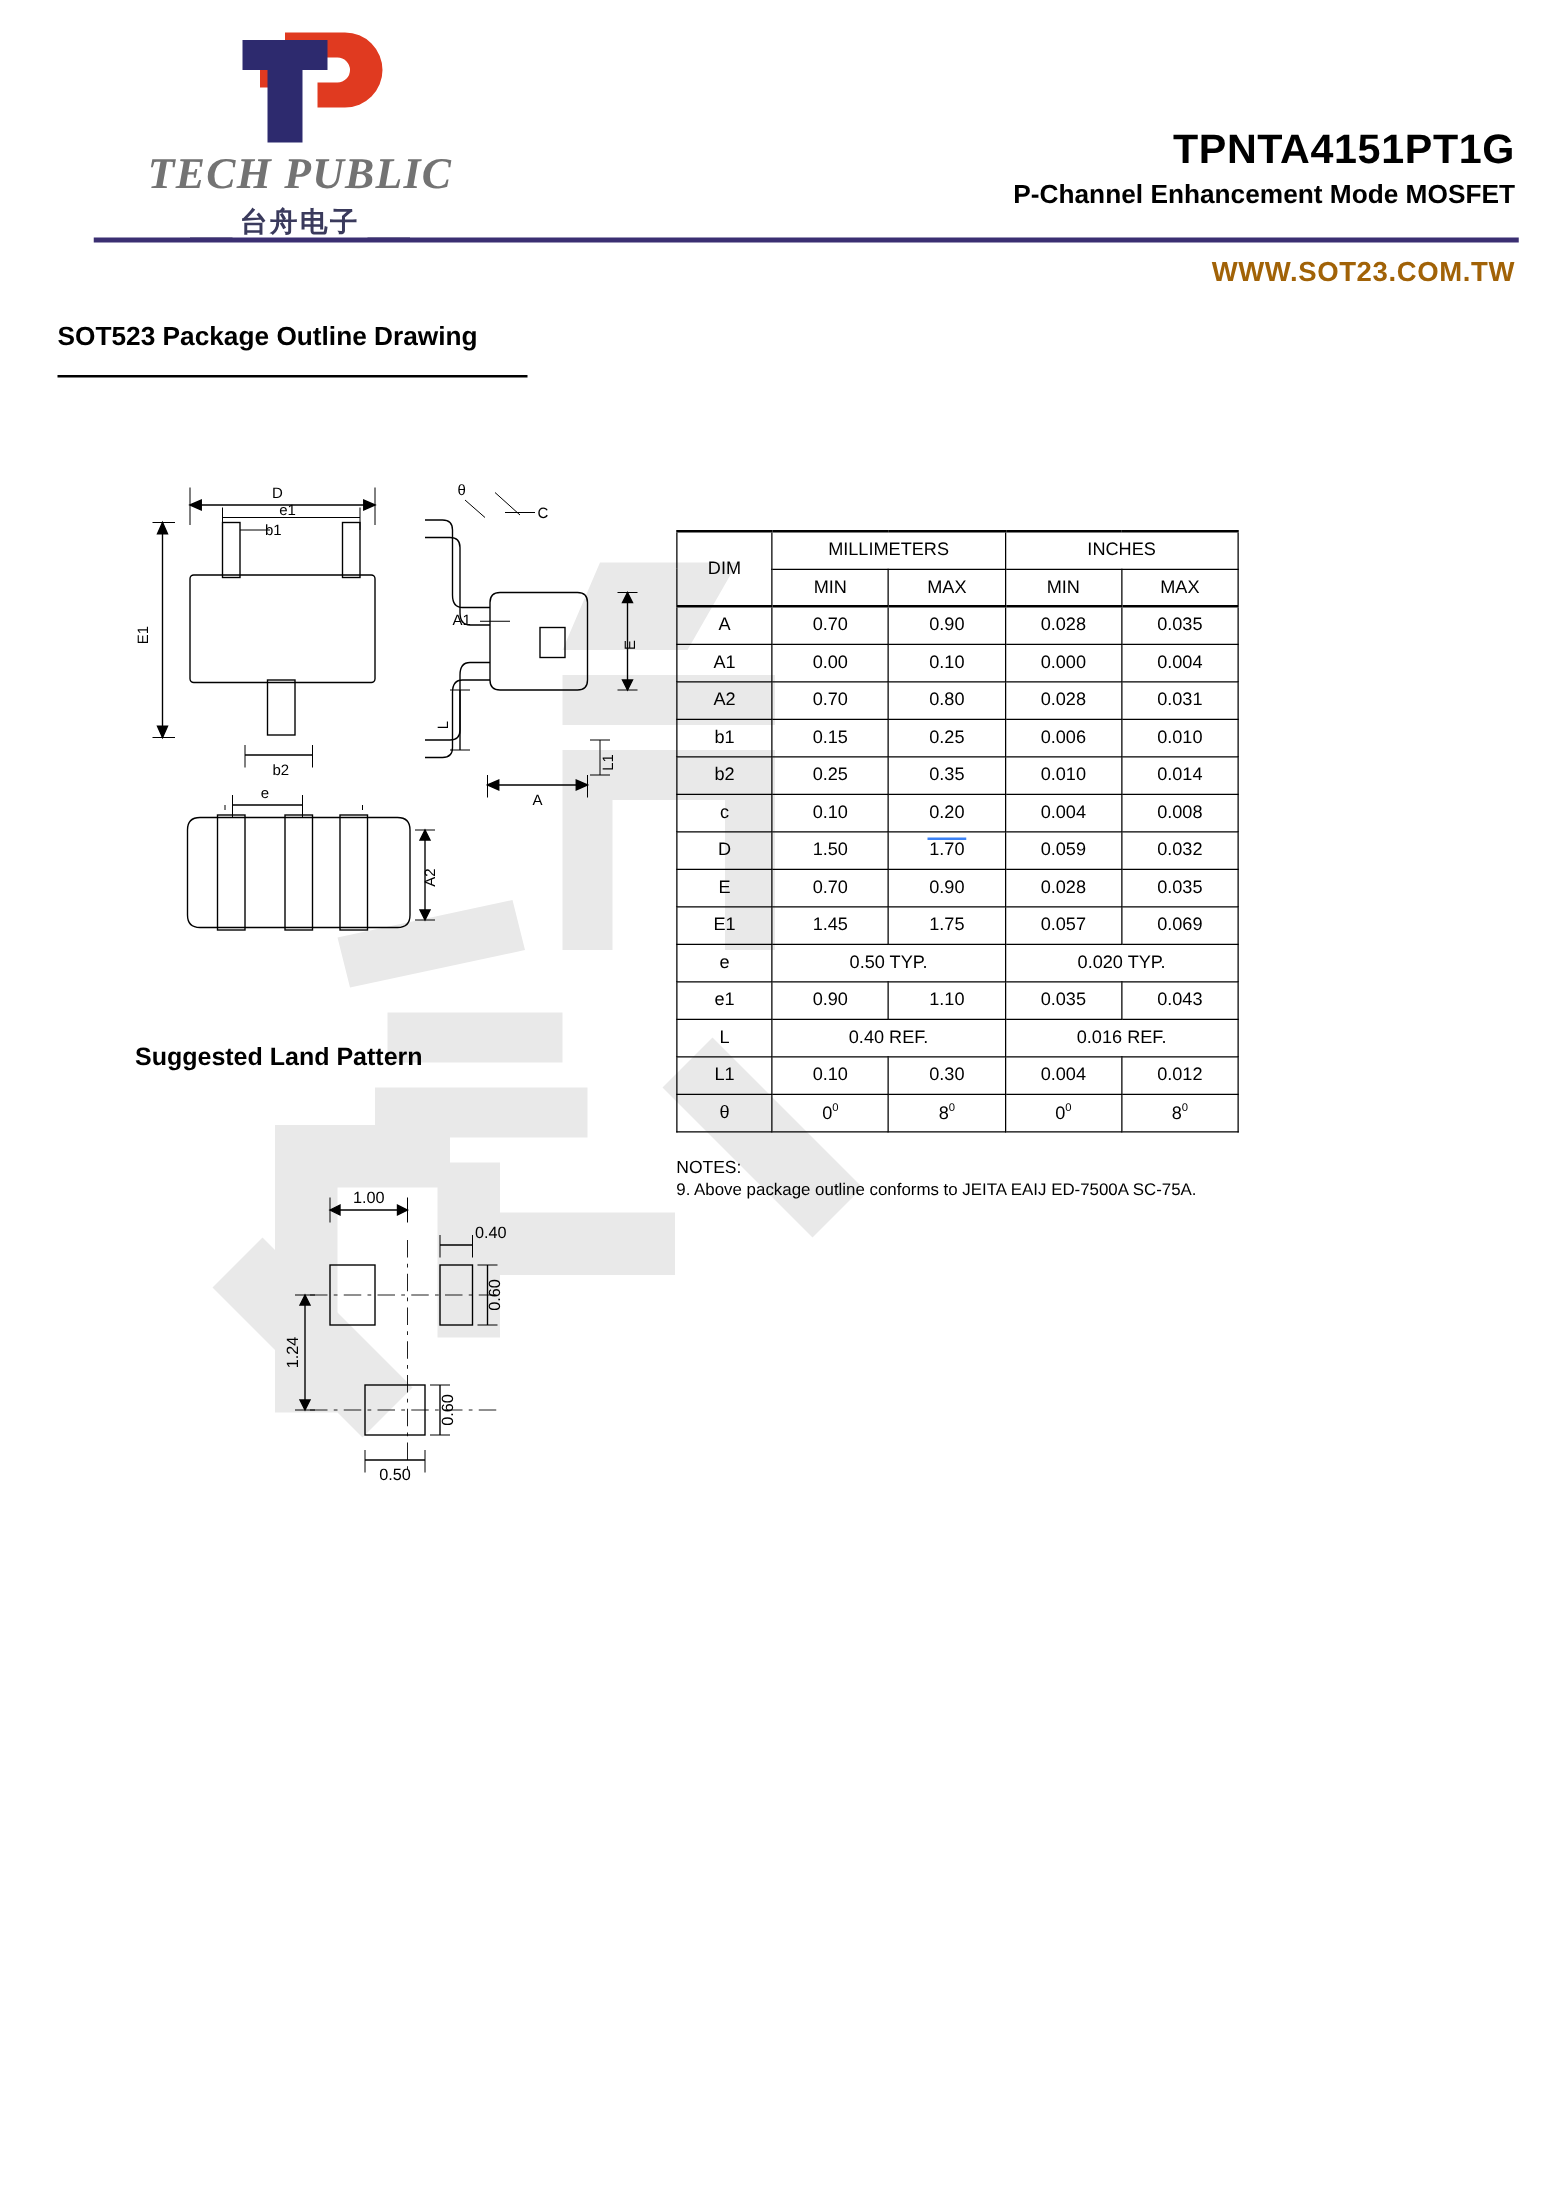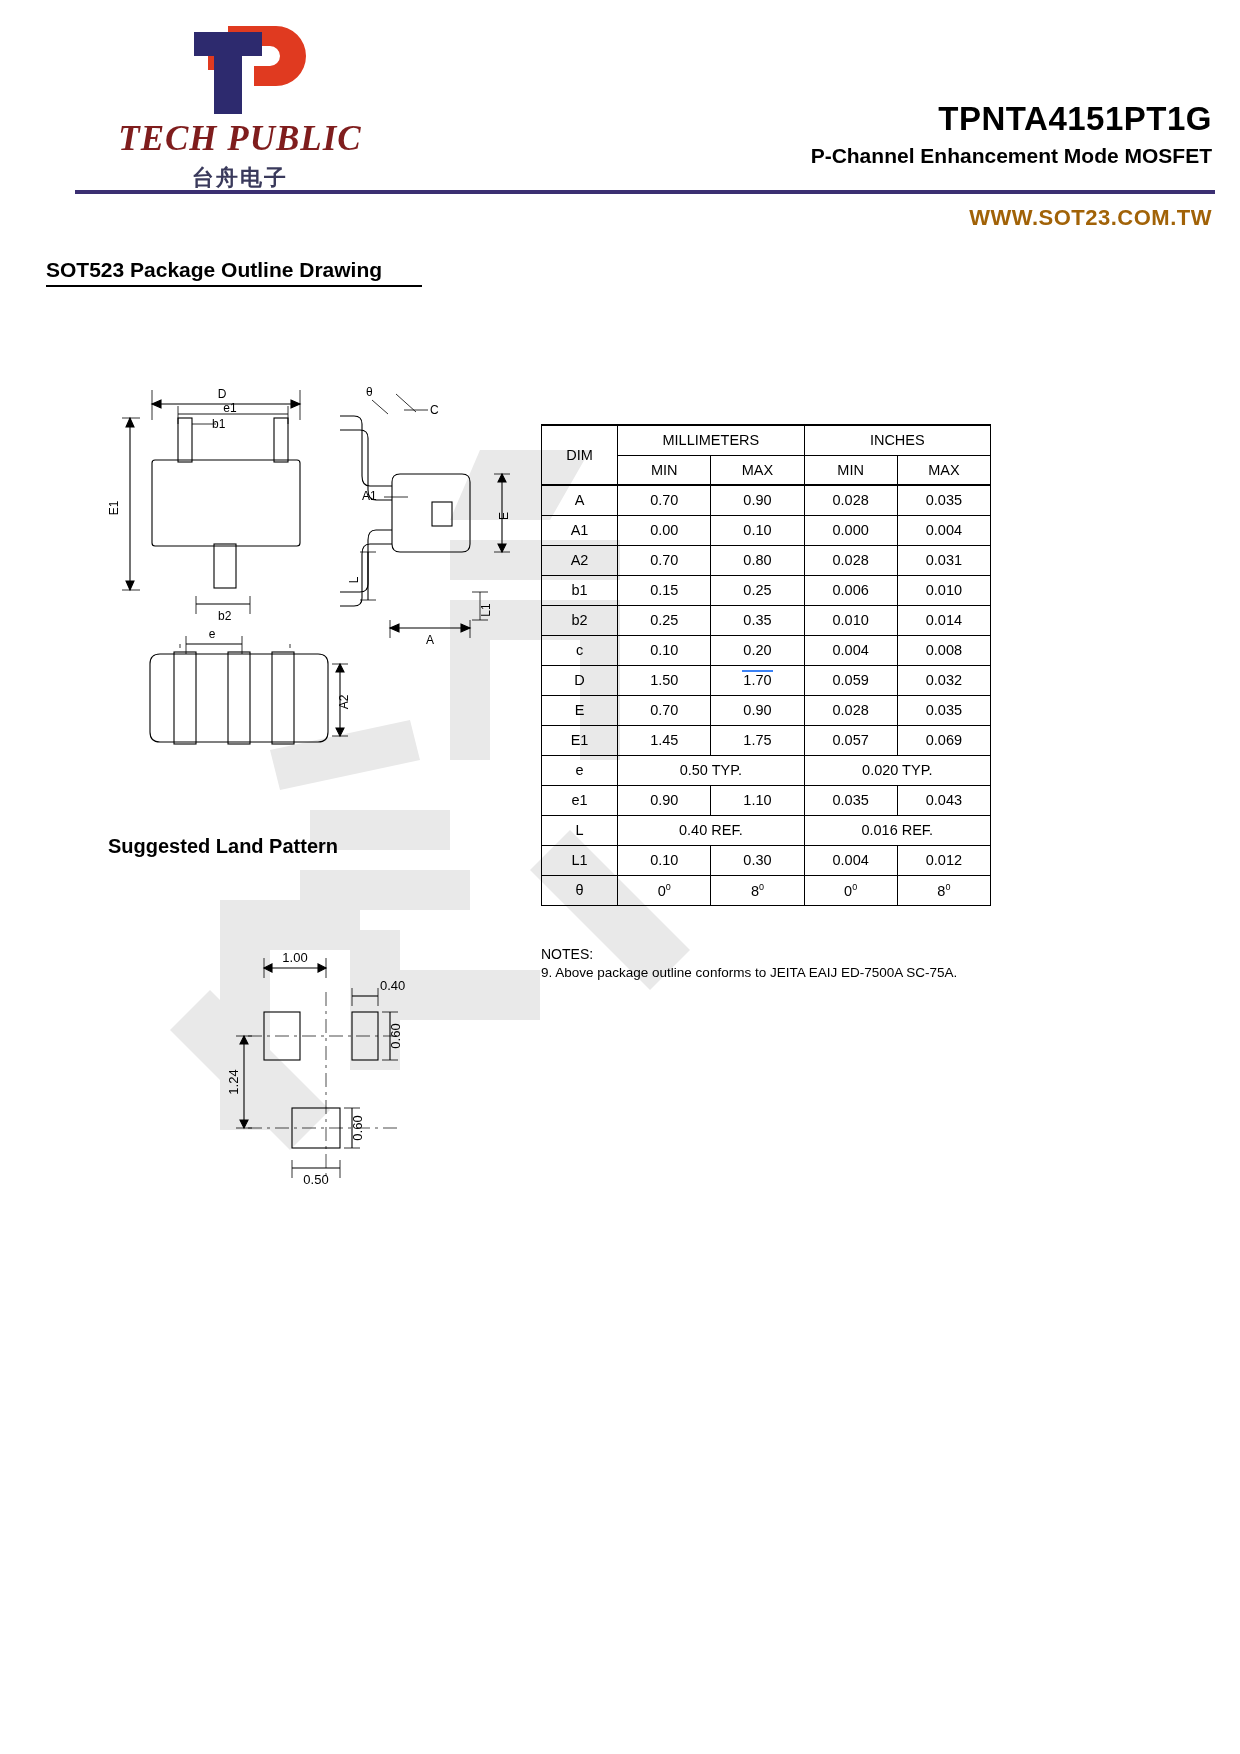--- a/index.html
+++ b/index.html
@@ -25,21 +25,21 @@
 
   
   .header { position:absolute; left:0; top:0; width:1240px; height:240px; z-index:2; }
 
   .logo-block { position:absolute; left:90px; top:22px; width:300px; text-align:center; }
   .logo-mark { width:180px; height:95px; margin:0 auto; display:block; }
   .logo-word {
     font-family:"Liberation Serif", serif;
     font-style:italic; font-weight:bold;
     font-size:35px; letter-spacing:1px;
-    color:#7f1d1d;
+    color:#737373;
     margin-top:2px;
     white-space:nowrap;
   }
   .logo-cn {
     display:flex; align-items:flex-end; justify-content:center;
     gap:6px; margin-top:4px;
   }
   .logo-cn .dash { display:block; width:34px; height:3px; background:#4a4a6a; }
   .logo-cn .cn-text {
     font-family:"DejaVu Sans", sans-serif;
@@ -60,21 +60,21 @@
   }
   .website {
     position:absolute; right:28px; top:205px;
     font-size:22px; font-weight:bold; color:#a16207; letter-spacing:0.5px;
   }
 
   
   .section-heading {
     position:absolute; left:46px; top:258px; z-index:2;
     font-size:21px; font-weight:bold;
-    padding-bottom:3px;
+    padding-bottom:18px;
     border-bottom:2px solid #000;
     display:inline-block;
     padding-right:40px;
   }
 
   .land-heading {
     position:absolute; left:108px; top:835px; z-index:2;
     font-size:20px; font-weight:bold;
   }
 
@@ -99,21 +99,21 @@
   }
   table.dim thead th { font-size:14.5px; }
   table.dim thead tr:first-child th { border-top:2.5px solid #000; }
   table.dim tbody tr:first-child td { border-top:2.5px solid #000; }
   table.dim .c-dim { width:76px; }
   table.dim .c-val { width:93px; }
   .sup { font-size:9px; vertical-align:super; }
   .overbar { border-top:2px solid #3b82f6; padding:0 1px; }
 
   
-  .notes { position:absolute; left:541px; top:924px; width:520px; z-index:2; font-size:13.5px; line-height:1.35;margin-top:21px; }
+  .notes { position:absolute; left:541px; top:924px; width:520px; z-index:2; font-size:13.5px; line-height:1.35; }
   .notes .notes-title { font-size:14px; }
 
   svg { display:block; }
 </style>
 </head>
 <body>
 
 <div class="watermark">
   <svg width="640" height="760" viewBox="0 0 640 760" xmlns="http://www.w3.org/2000/svg">
     <g fill="#e9e9e9">

